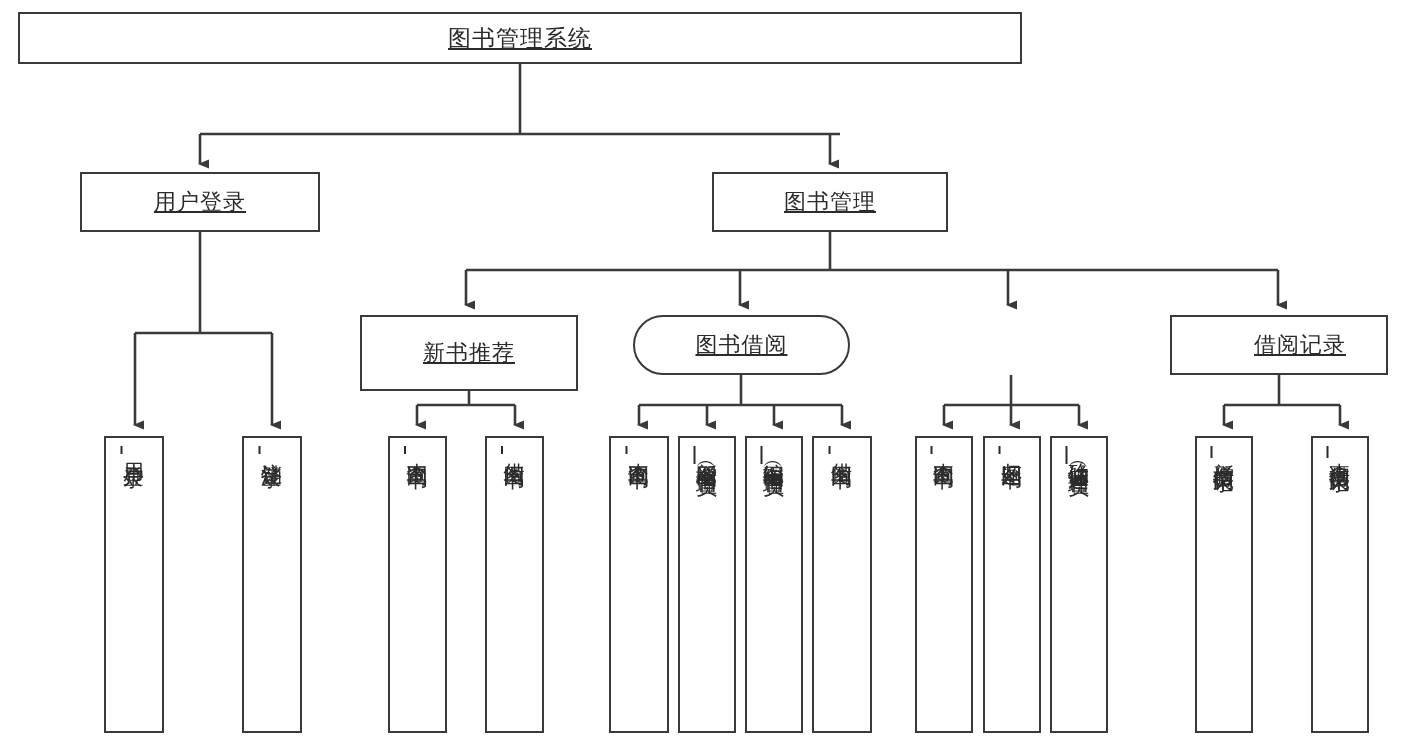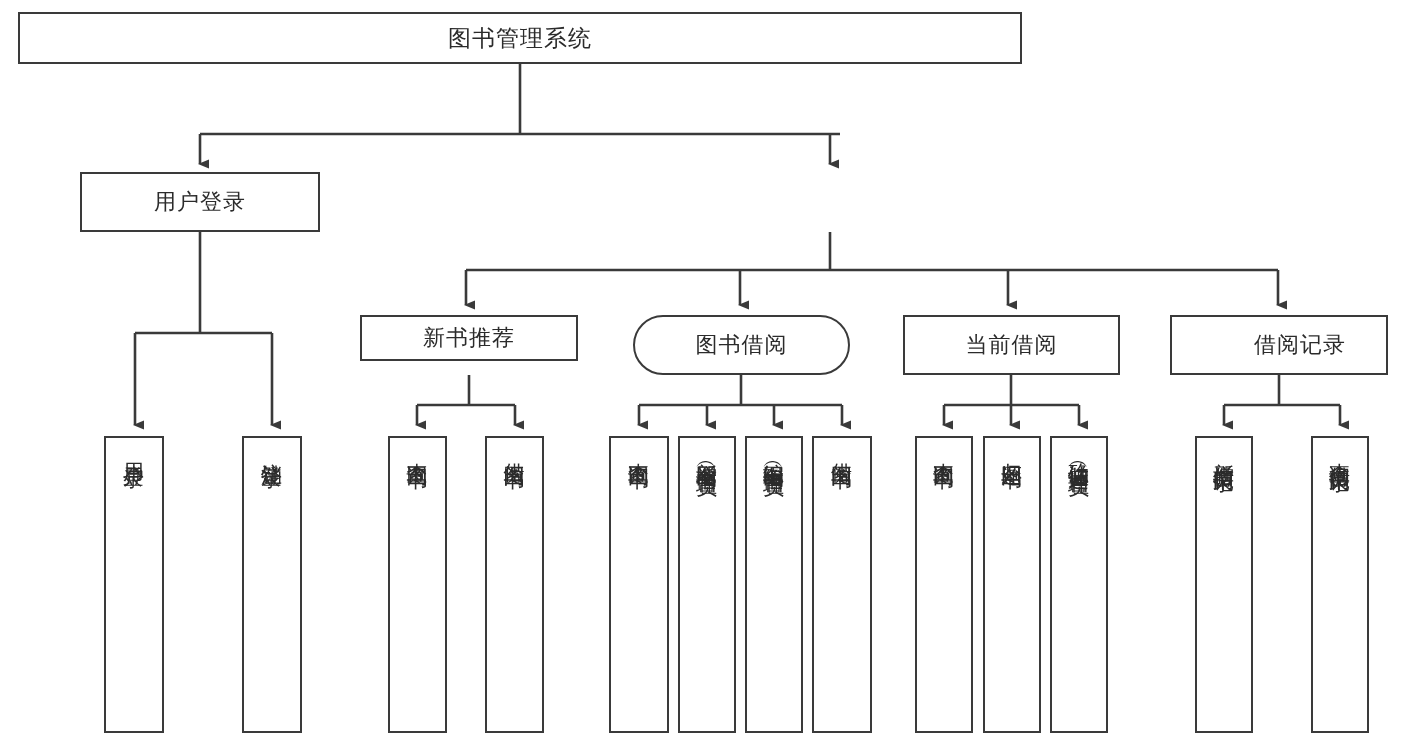--- a/index.html
+++ b/index.html
@@ -27,20 +27,21 @@
   }
   .node {
     position: absolute;
     box-sizing: border-box;
     border: 2px solid #3a3a3a;
     background: #ffffff;
     display: flex;
     align-items: center;
     justify-content: center;
     color: #2b2b2b;
+    text-decoration: underline;
   }
   .node .lbl {
     font-size: 22px;
     line-height: 1.15;
     letter-spacing: 1px;
     white-space: nowrap;
   }
   .node.vert {
     align-items: flex-start;
     justify-content: center;
@@ -121,29 +122,29 @@
     </g>
   </svg>
 
   <div class="node root" style="left:18px; top:12px; width:1004px; height:52px;">
     <span class="lbl">图书管理系统</span>
   </div>
 
   <div class="node" style="left:80px; top:172px; width:240px; height:60px;">
     <span class="lbl">用户登录</span>
   </div>
+  <div class="node" style="left:712px; top:172px; width:236px; height:60px;">
+    <span class="lbl">图书管理</span>
+  </div>
 
-  <div class="node" style="left:360px; top:315px; width:218px; height:46px;">
+  <div class="node" style="left:360px; top:315px; width:218px; height:76px;">
     <span class="lbl">新书推荐</span>
   </div>
   <div class="node" style="left:633px; top:315px; width:217px; height:60px;border-radius:30px;">
     <span class="lbl">图书借阅</span>
-  </div>
-  <div class="node" style="left:903px; top:315px; width:217px; height:60px;">
-    <span class="lbl">当前借阅</span>
   </div>
   <div class="node" style="left:1170px; top:315px; width:218px; height:60px;padding-left:42px;">
     <span class="lbl">借阅记录</span>
   </div>
 
   <div class="node vert" style="left:104px; top:436px; width:60px; height:297px;">
     <span class="lbl">用户登录</span>
   </div>
   <div class="node vert" style="left:242px; top:436px; width:60px; height:297px;">
     <span class="lbl">注销登录</span>

